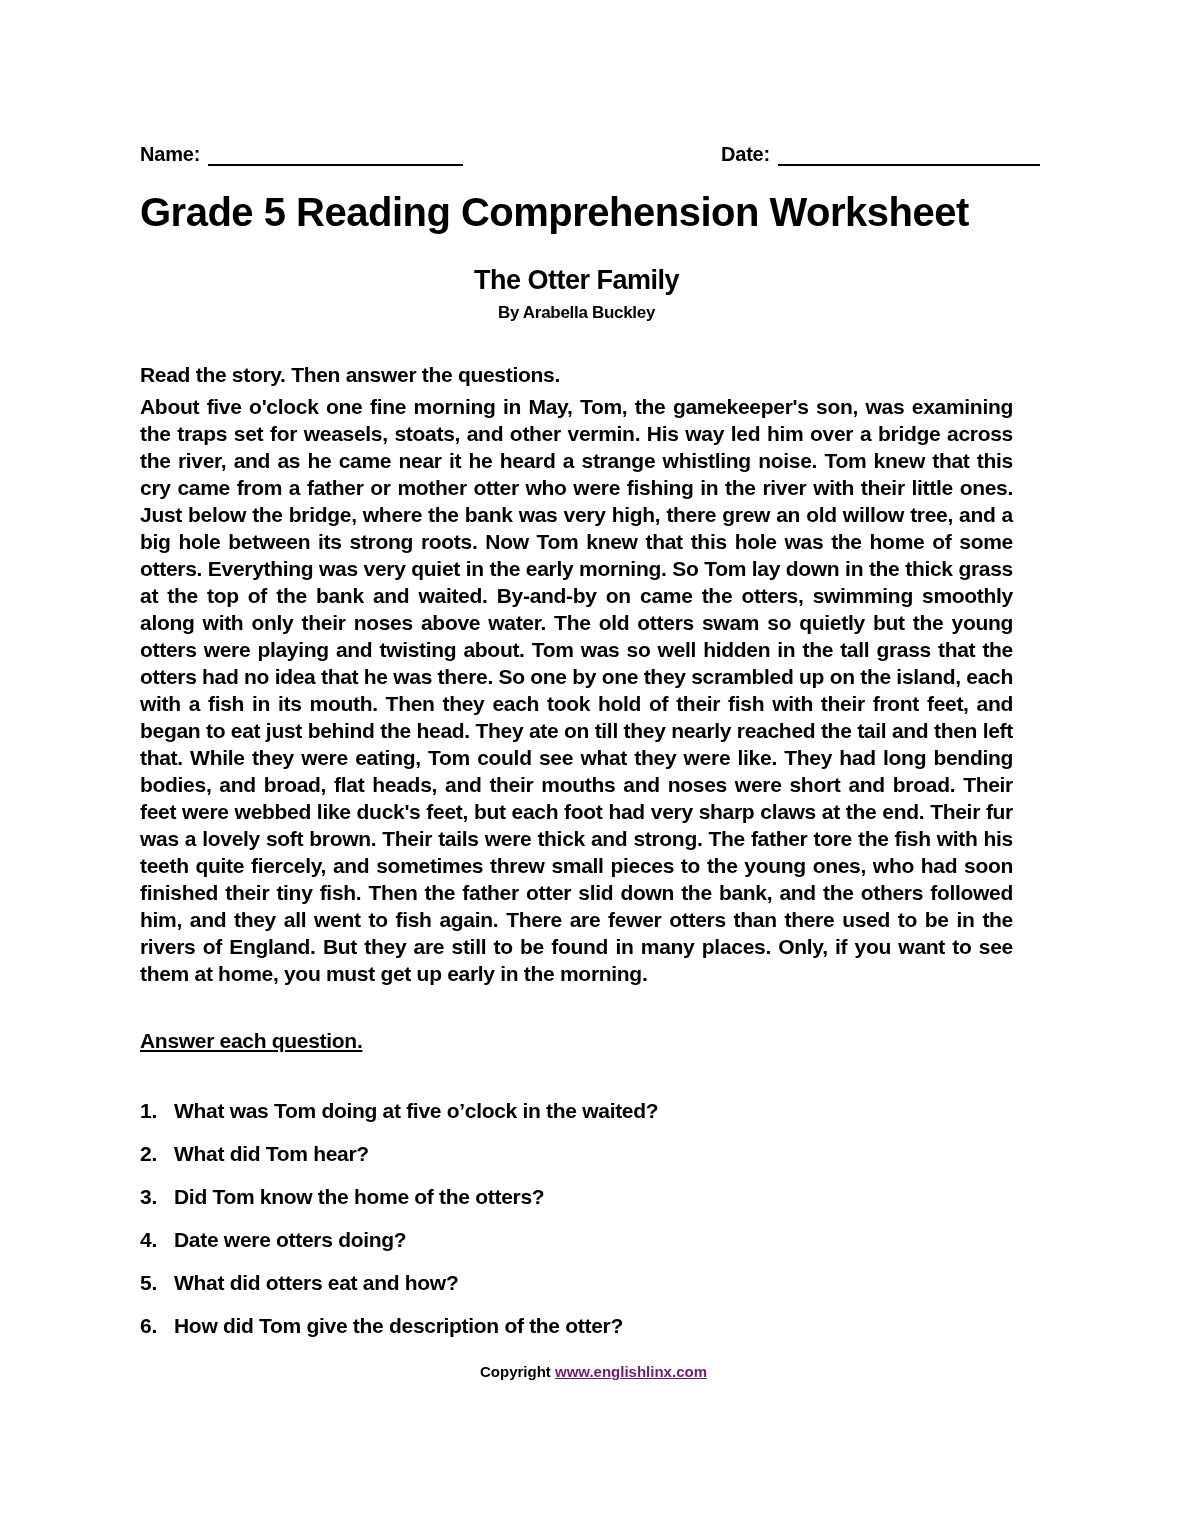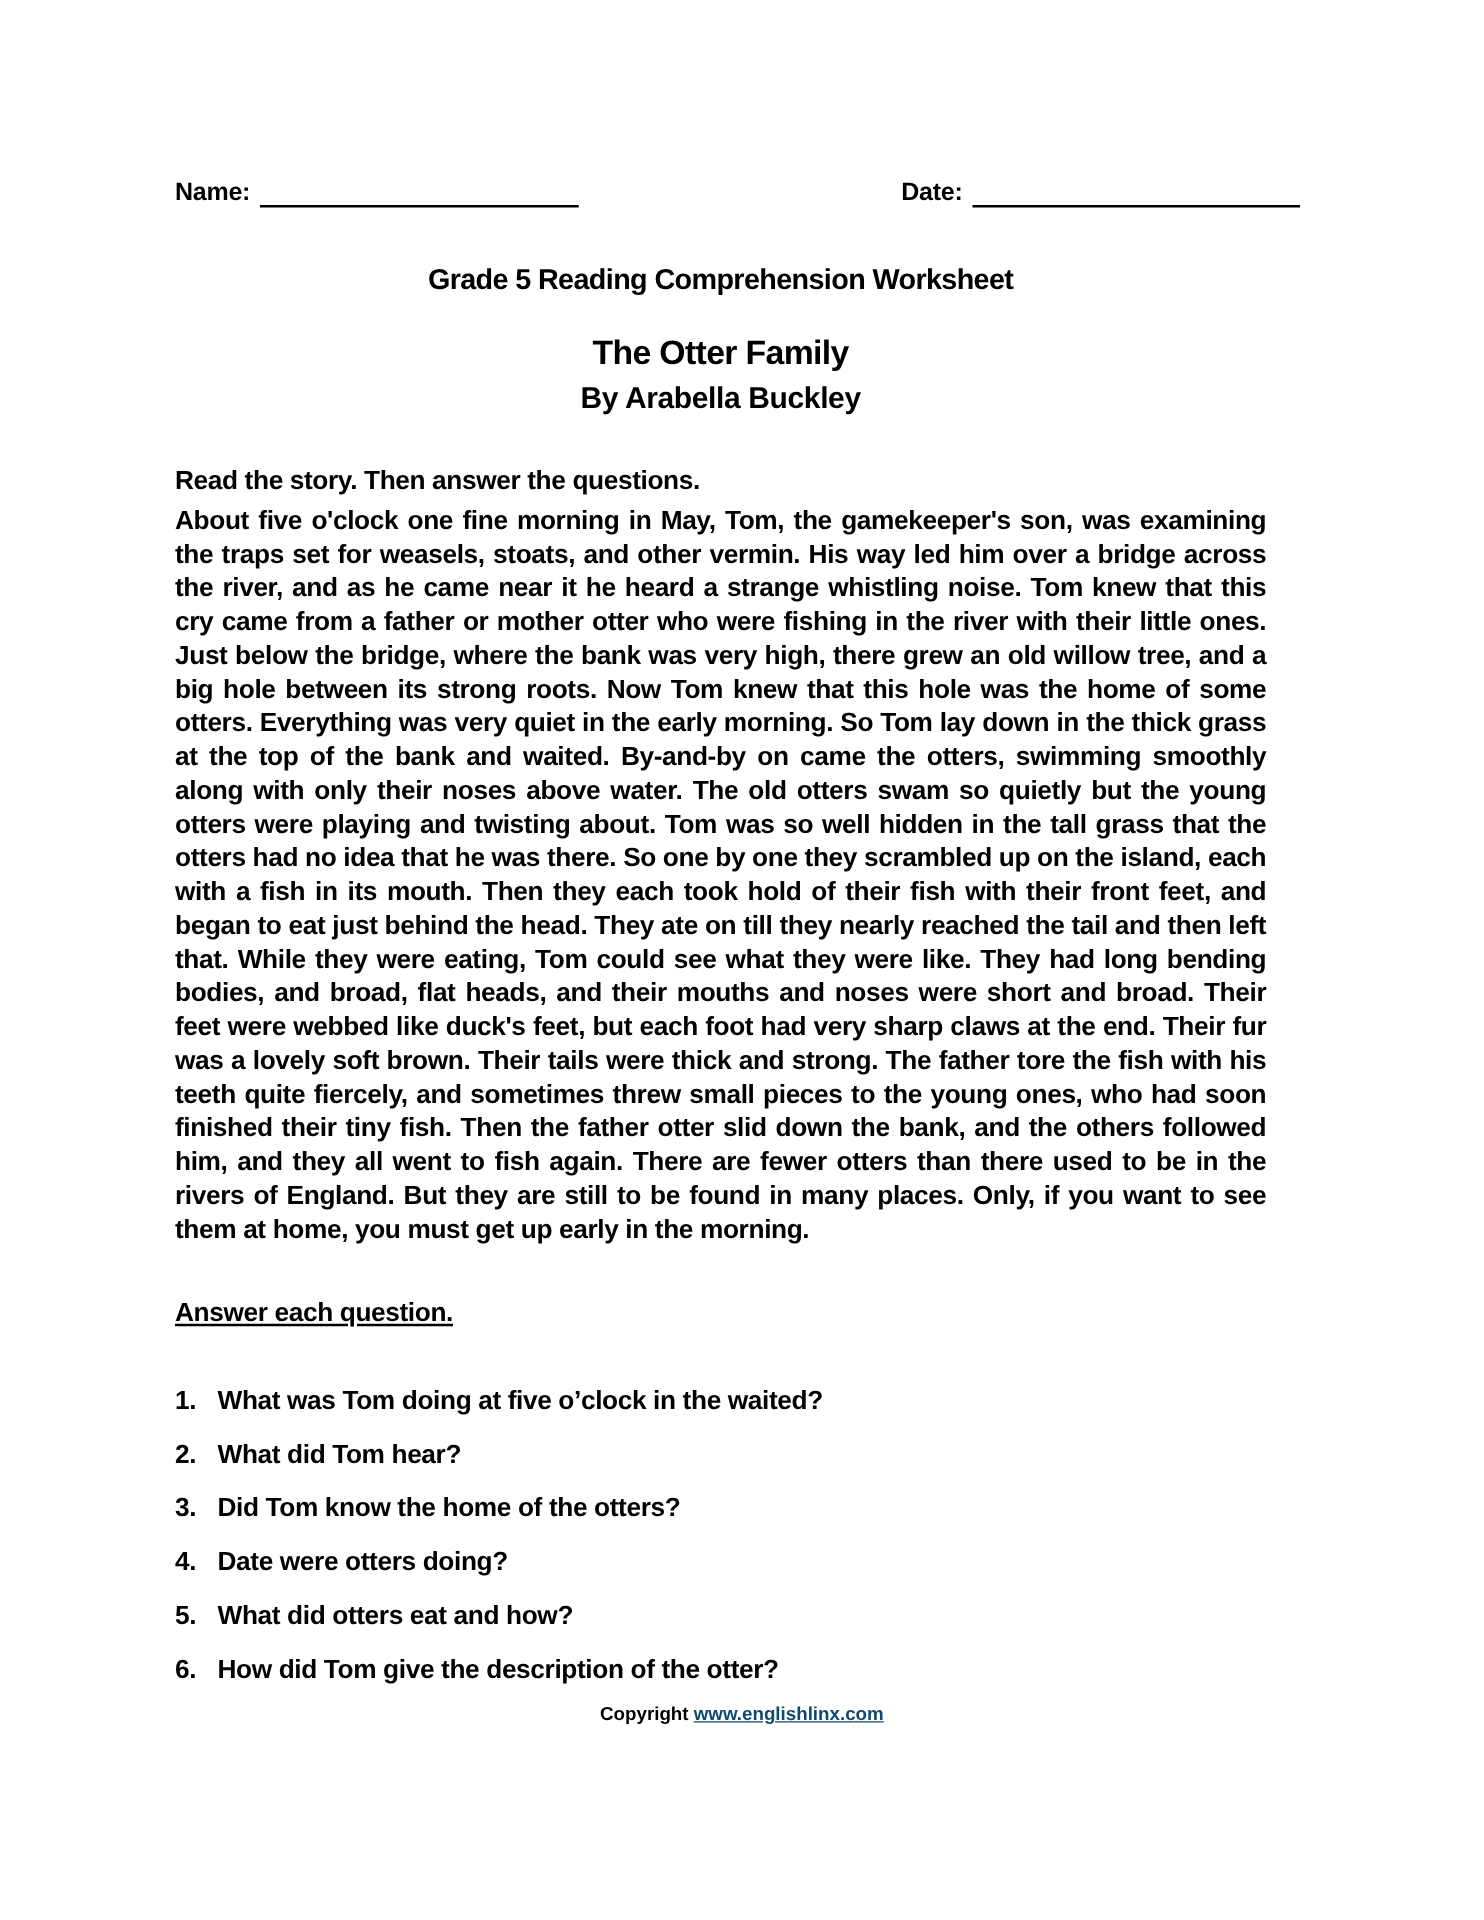--- a/index.html
+++ b/index.html
@@ -41,34 +41,34 @@
   .blank-line {
     display: inline-block;
     border-bottom: 2px solid #000000;
     height: 22px;
   }
   .name-line { width: 255px; }
   .date-line { width: 262px; }
   .date-field { margin-right: -27px; }
   
   .worksheet-title {
-    text-align: center;
-    font-size: 23px;
+    text-align: left;
+    font-size: 40px;
     letter-spacing: -0.5px;
-    margin-top: 44px;
+    margin-top: 24px;
   }
   .story-title {
     text-align: center;
     font-size: 27px;
     letter-spacing: -0.5px;
     margin-top: 30px;
   }
   .byline {
     text-align: center;
-    font-size: 24px;
+    font-size: 17px;
     letter-spacing: -0.3px;
     margin-top: 7px;
   }
   
   .instructions {
     font-size: 21px;
     letter-spacing: -0.3px;
     margin-top: 40px;
   }
   .story-text {
@@ -164,15 +164,15 @@
       </li>
       <li class="question-item">
         <span class="question-number">6.</span>
         <span class="question-text">How did Tom give the description of the otter?</span>
       </li>
     </ol>
   </div>
 
   <div class="footer">
     <span>Copyright</span>
-    <a href="#" style="color: #0c4a6e;">www.englishlinx.com</a>
+    <a href="#" style="color: #701a75;">www.englishlinx.com</a>
   </div>
 </div>
 
 </body></html>

